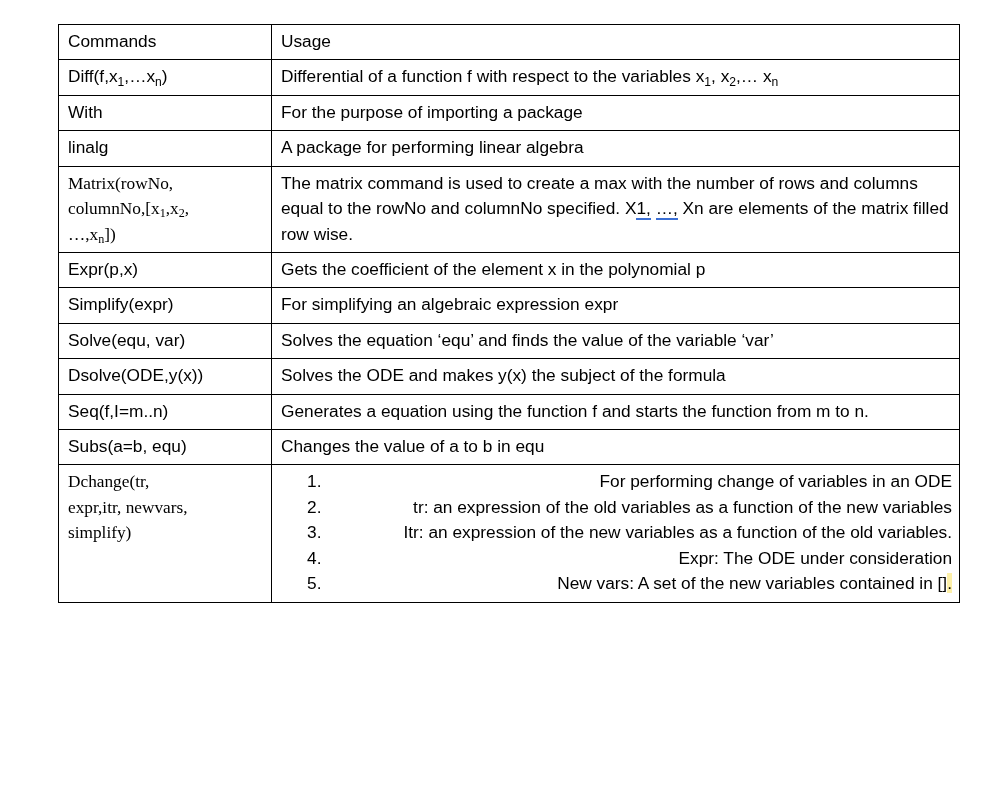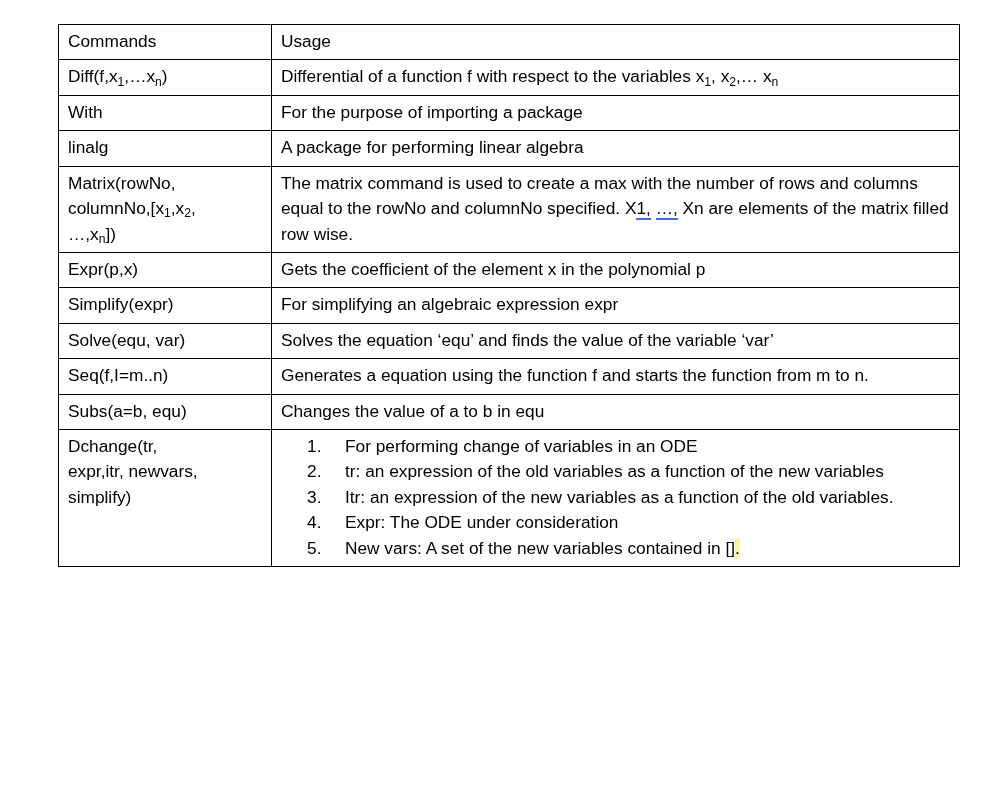--- a/index.html
+++ b/index.html
@@ -77,32 +77,33 @@
     padding: 0;
     list-style: none;
     counter-reset: wl;
   }
   ol.word-list > li {
     counter-increment: wl;
     position: relative;
     padding-left: 64px;
     margin: 0 0 0 0;
     line-height: 1.47;
+    text-align: right;
   }
   ol.word-list > li::before {
     content: counter(wl) ".";
     position: absolute;
     left: 26px;
     top: 0;
     width: 22px;
     text-align: left;
   }
 
   
-  .pline { display: block; }
+  .pline { display: block; font-family: Liberation Serif, serif; }
 
   
   .caret {
     display: inline-block;
     width: 0;
     border-left: 1.6px solid #000;
     height: 1.12em;
     vertical-align: -0.22em;
     margin: 0 -0.6px;
   }
@@ -163,20 +164,24 @@
       <tr>
         <td class="cmd-cell">Simplify(expr)</td>
         <td class="use-cell">For simplifying an algebraic expression expr</td>
       </tr>
 
       <tr>
         <td class="cmd-cell">Solve(equ, var)</td>
         <td class="use-cell">Solves the equation ‘equ’ and finds the value of the variable ‘var’</td>
       </tr>
 
+      <tr>
+        <td class="cmd-cell">Dsolve(ODE,y(x))</td>
+        <td class="use-cell">Solves the ODE and makes y(x) the subject of the formula</td>
+      </tr>
 
       <tr>
         <td class="cmd-cell">Seq(f,I=m..n)</td>
         <td class="use-cell">Generates a equation using the function f and starts the function from m to n.</td>
       </tr>
 
       <tr>
         <td class="cmd-cell">Subs(a=b, equ)</td>
         <td class="use-cell">Changes the value of a to b in equ</td>
       </tr>

